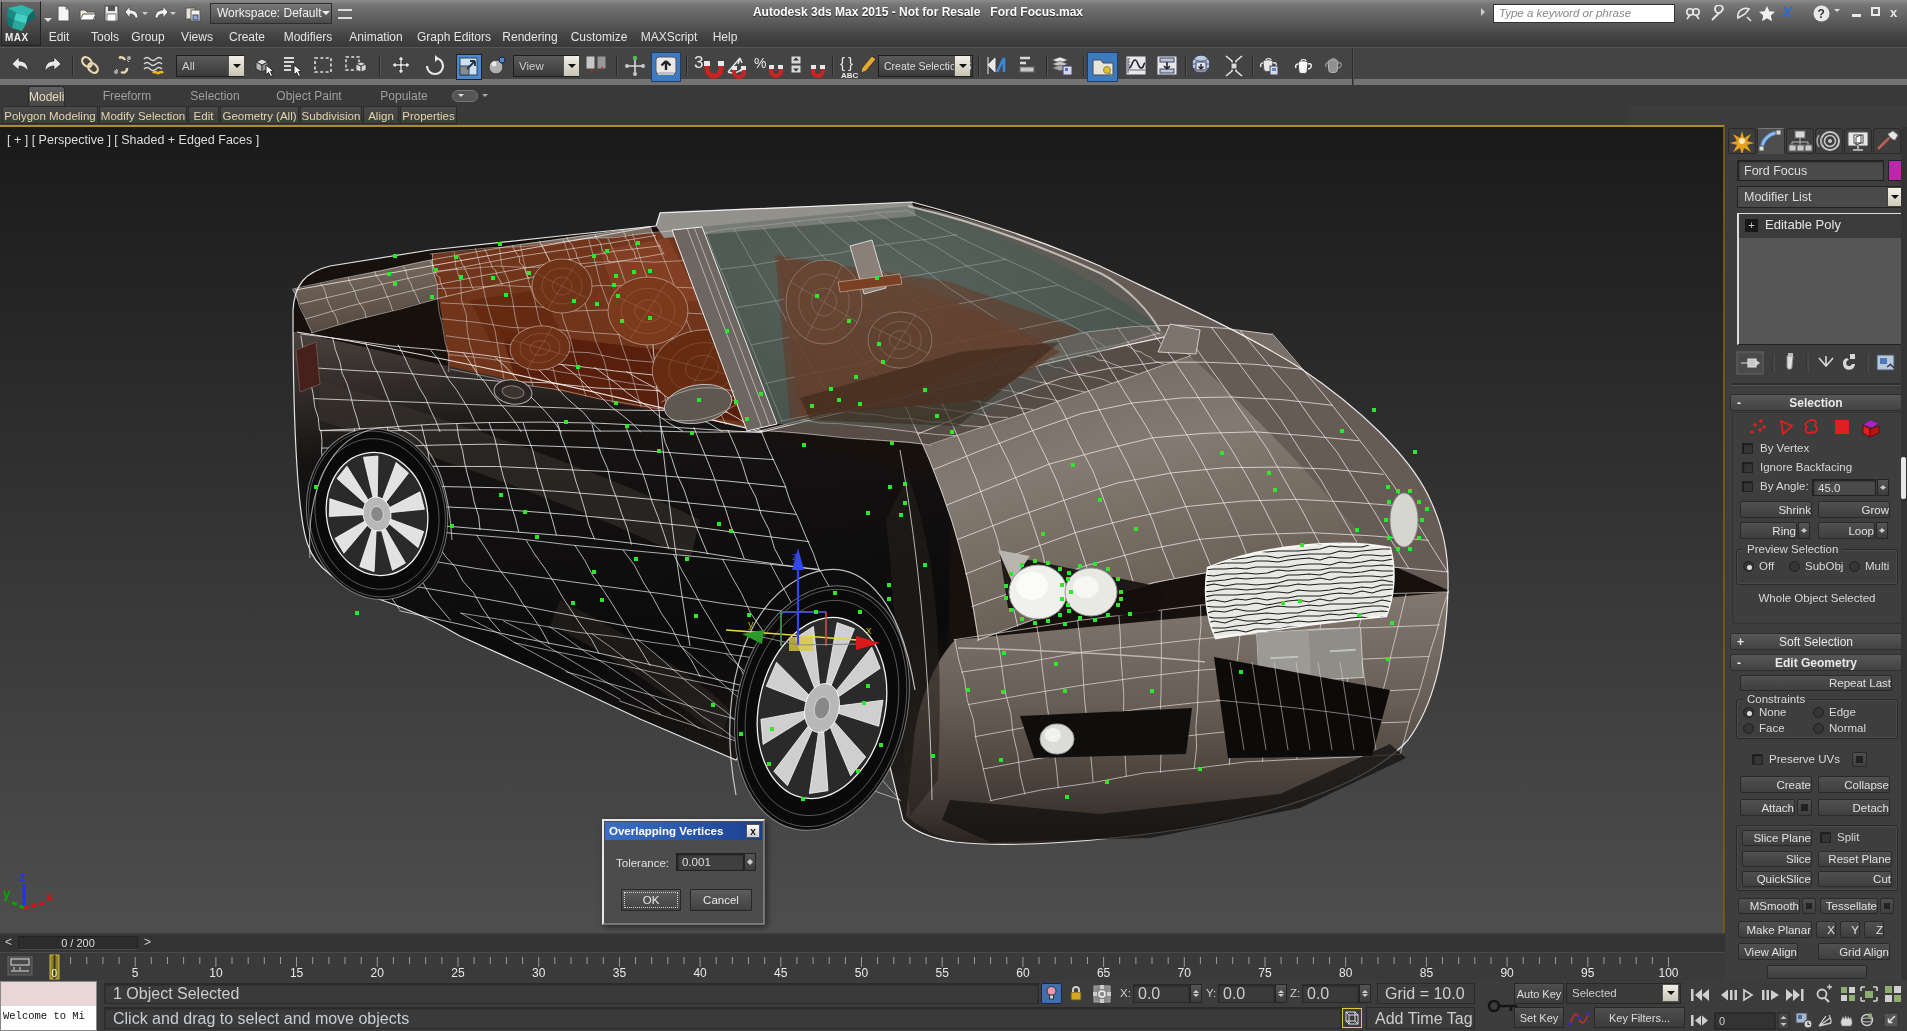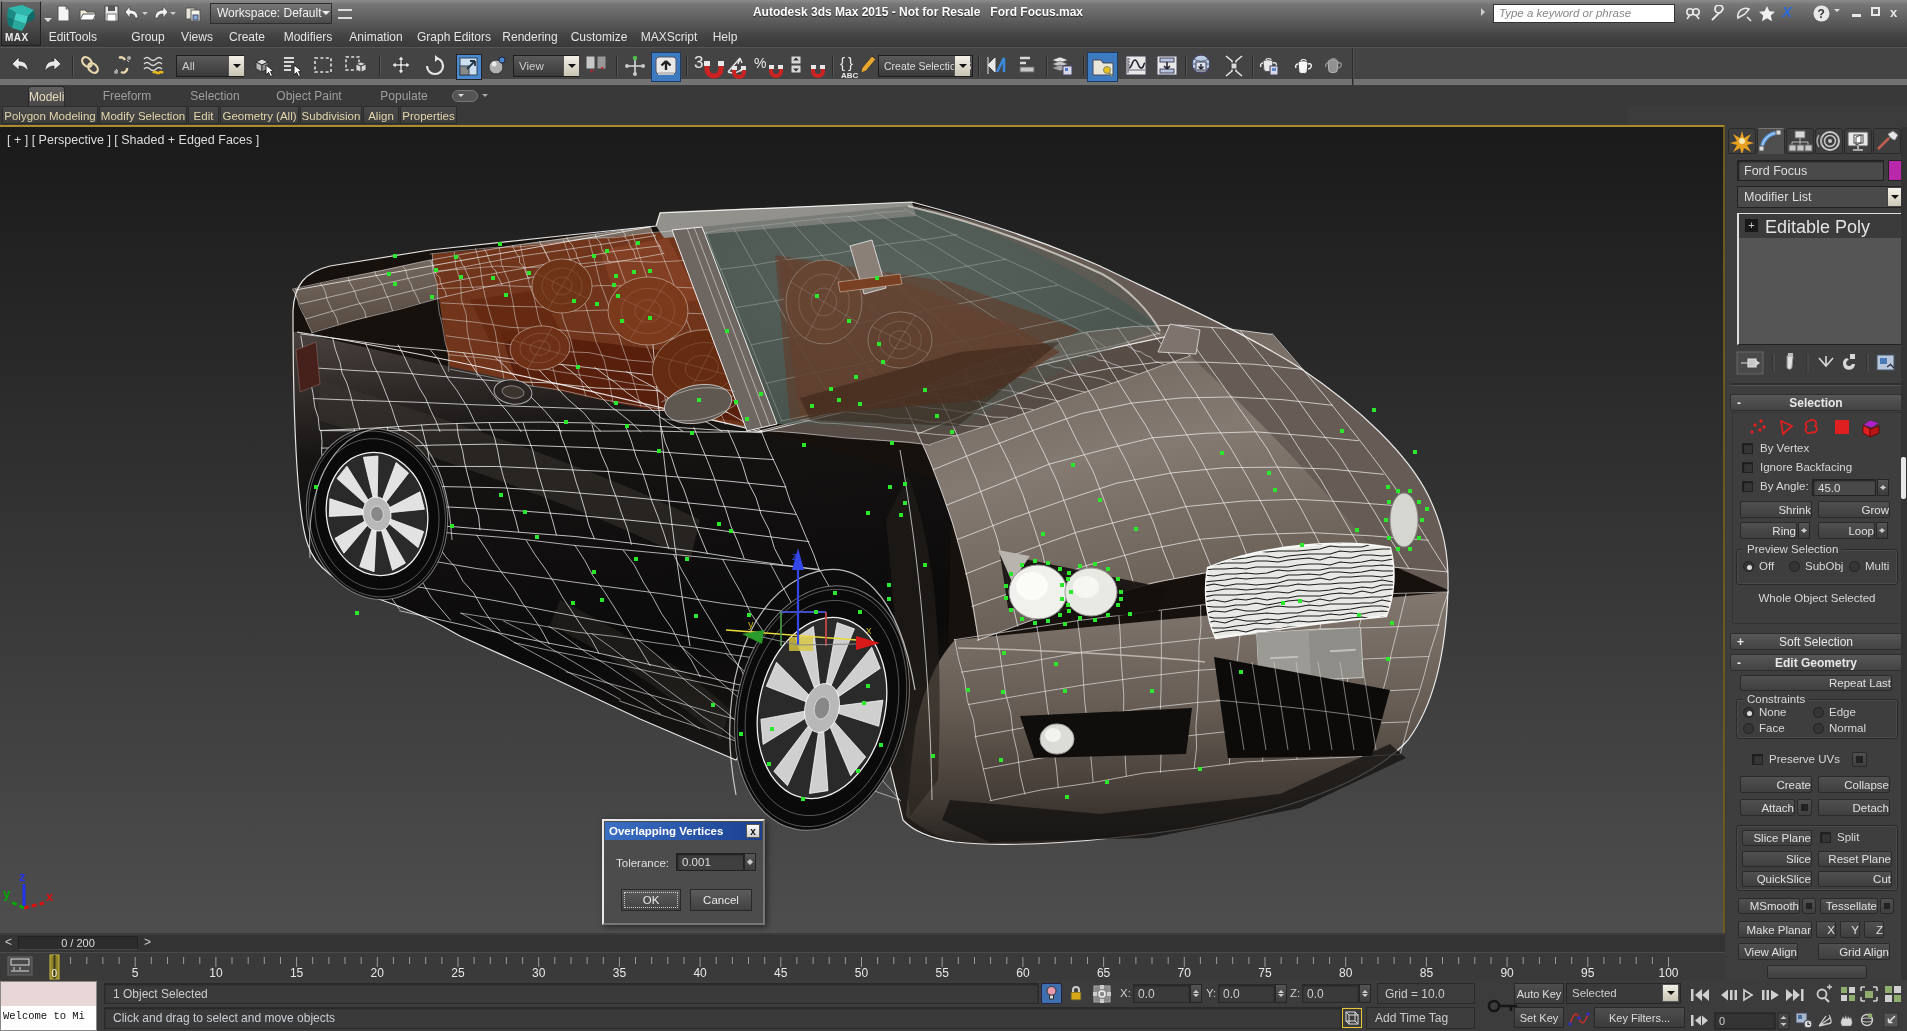--- a/index.html
+++ b/index.html
@@ -43,21 +43,21 @@
 .field{position:absolute;background:#383838;border:1px solid #222;box-shadow:inset 1px 1px 2px #1c1c1c;color:#ddd;font-size:11.5px}
 .spin{position:absolute;width:12px;background:linear-gradient(#555,#3c3c3c);border:1px solid #252525}
 .spin:before{content:"";position:absolute;left:2px;top:2px;border:3.5px solid transparent;border-bottom-color:#ccc}
 .spin:after{content:"";position:absolute;left:2px;bottom:2px;border:3.5px solid transparent;border-top-color:#ccc}
 .group{position:absolute;border:1px solid #2a2a2a;border-radius:3px;box-shadow:0 0 0 1px #4a4a4a inset}
 .grouplabel{position:absolute;top:-8px;left:8px;background:#3e3e3e;padding:0 4px;color:#d8d8d8;font-size:11.5px}
 
 #trackrow{position:absolute;left:0;top:935px;width:1725px;height:17px;background:#333}
 #timeline{position:absolute;left:0;top:952px;width:1725px;height:28px;background:#3a3a3a;border-top:1px solid #4a4a4a}
 #statusbar{position:absolute;left:0;top:980px;width:1907px;height:51px;background:#3c3c3c}
-.sfield{position:absolute;background:#3a3a3a;border:1px solid #2a2a2a;box-shadow:inset 0 1px 2px #252525;color:#ccc;font-size:12px}
+.sfield{position:absolute;background:#3a3a3a;border:1px solid #2a2a2a;box-shadow:inset 0 1px 2px #252525;color:#ccc;font-size:16px}
 .tinybtn{position:absolute;background:linear-gradient(#4e4e4e,#3c3c3c);border:1px solid #282828;color:#ddd;font-size:11px;text-align:center;white-space:nowrap;overflow:hidden}
 
 #dlg{position:absolute;left:602px;top:819px;width:163px;height:106px;background:#4c4c4c;border:2px solid #e8e8e8;border-right-color:#777;border-bottom-color:#777;box-shadow:2px 2px 6px rgba(0,0,0,0.5)}
 #dlgtitle{position:absolute;left:1px;top:1px;right:1px;height:18px;background:linear-gradient(90deg,#3a6fc4,#1b3f8f);color:#fff;font-weight:bold;font-size:11.5px;line-height:18px;padding-left:4px}
 #redbox{position:absolute;left:768px;top:888px;width:199px;height:43px;border:3px solid #e00000}
 </style>
 </head>
 <body>
 <div id="app">
 <div id="vp">
@@ -539,21 +539,21 @@
  <div style="position:absolute;left:1782px;top:3px;color:#2a6ad8;font-size:15px;font-weight:bold;font-style:italic">X</div>
  <svg style="position:absolute;left:1812px;top:4px" width="19" height="19" viewBox="0 0 19 19">
         <circle cx="9.5" cy="9.5" r="8" fill="#e8e8e8"></circle>
         <text x="5.5" y="14" font-size="12" font-weight="bold" fill="#333" font-family="Liberation Sans">?</text>
       </svg>
  <div style="position:absolute;left:1834px;top:9px;border:3.5px solid transparent;border-top-color:#ddd"></div>
  <div style="position:absolute;left:1852px;top:14px;width:9px;height:3px;background:#e8e8e8"></div>
  <div style="position:absolute;left:1871px;top:7px;width:9px;height:9px;border:2px solid #e8e8e8"></div>
  <div style="position:absolute;left:1890px;top:5px;color:#e8e8e8;font-size:13px;font-weight:bold">x</div>
  <div class="menu" style="left:44px;width:30px;text-align:center">Edit</div>
- <div class="menu" style="left:69px;width:36px;text-align:left">Tools</div>
+ <div class="menu" style="left:83px;width:36px;text-align:right">Tools</div>
  <div class="menu" style="left:127px;width:42px;text-align:center">Group</div>
  <div class="menu" style="left:177px;width:40px;text-align:center">Views</div>
  <div class="menu" style="left:225px;width:44px;text-align:center">Create</div>
  <div class="menu" style="left:278px;width:60px;text-align:center">Modifiers</div>
  <div class="menu" style="left:345px;width:62px;text-align:center">Animation</div>
  <div class="menu" style="left:413px;width:82px;text-align:center">Graph Editors</div>
  <div class="menu" style="left:499px;width:62px;text-align:center">Rendering</div>
  <div class="menu" style="left:567px;width:64px;text-align:center">Customize</div>
  <div class="menu" style="left:637px;width:64px;text-align:center">MAXScript</div>
  <div class="menu" style="left:708px;width:34px;text-align:center">Help</div>
@@ -809,21 +809,21 @@
           <path d="M14,5 l5,-3 5,4 -3,5" fill="#e8e8e8" stroke="#777"></path>
         </svg></div>
  <div class="field" style="left:10px;top:33px;width:147px;height:21px;line-height:20px;padding-left:6px;font-size:12.5px;background:#4a4a4a">Ford Focus</div>
  <div style="position:absolute;left:161px;top:33px;width:16px;height:21px;background:#b828a8;border:1px solid #222"></div>
  <div class="field" style="left:10px;top:59px;width:166px;height:22px;line-height:21px;padding-left:6px;font-size:12.5px;background:#4a4a4a;box-shadow:none">Modifier List</div>
  <div style="position:absolute;left:160px;top:60px;width:15px;height:20px;background:linear-gradient(#f5f3ea,#cdc9b8);border:1px solid #444"></div>
  <div style="position:absolute;left:164px;top:68px;border:4px solid transparent;border-top-color:#111"></div>
  <div style="position:absolute;left:10px;top:86px;width:167px;height:132px;background:#555;border:1px solid #222;border-left:2px solid #ddd;border-top:2px solid #ddd"></div>
  <div style="position:absolute;left:12px;top:87px;width:163px;height:24px;background:#3b3b3b"></div>
  <div style="position:absolute;left:18px;top:92px;width:13px;height:13px;background:#181818;color:#ccc;font-size:11px;text-align:center;line-height:12px">+</div>
- <div style="position:absolute;left:38px;top:90px;color:#e4e4e4;font-size:18px">Editable Poly</div>
+ <div style="position:absolute;left:38px;top:90px;color:#e4e4e4;font-size:13px">Editable Poly</div>
  <svg style="position:absolute;left:8px;top:223px" width="170" height="26" viewBox="0 0 170 26">
   <rect x="2" y="2" width="26" height="22" fill="#4a4a4a" stroke="#666"></rect>
   <path d="M6,13 h7 M13,9 h8 v8 h-8 z M21,11 l3,2 -3,2" fill="#c8c8c8" stroke="#ddd" stroke-width="1.2"></path>
   <path d="M38,4 v18" stroke="#2e2e2e"></path>
         <path d="M39,4 v18" stroke="#555"></path>
   <path d="M52,6 c3,-2 6,-2 6,1 l-1,10 c0,3 -5,3 -5,0 z" fill="#e0e0e0" stroke="#888"></path>
         <rect x="53" y="3" width="5" height="4" fill="#bbb"></rect>
   <path d="M72,4 v18" stroke="#2e2e2e"></path>
         <path d="M73,4 v18" stroke="#555"></path>
   <path d="M84,8 l7,8 7,-8 M91,16 v-10" stroke="#d8d8d8" stroke-width="1.6" fill="none"></path>

